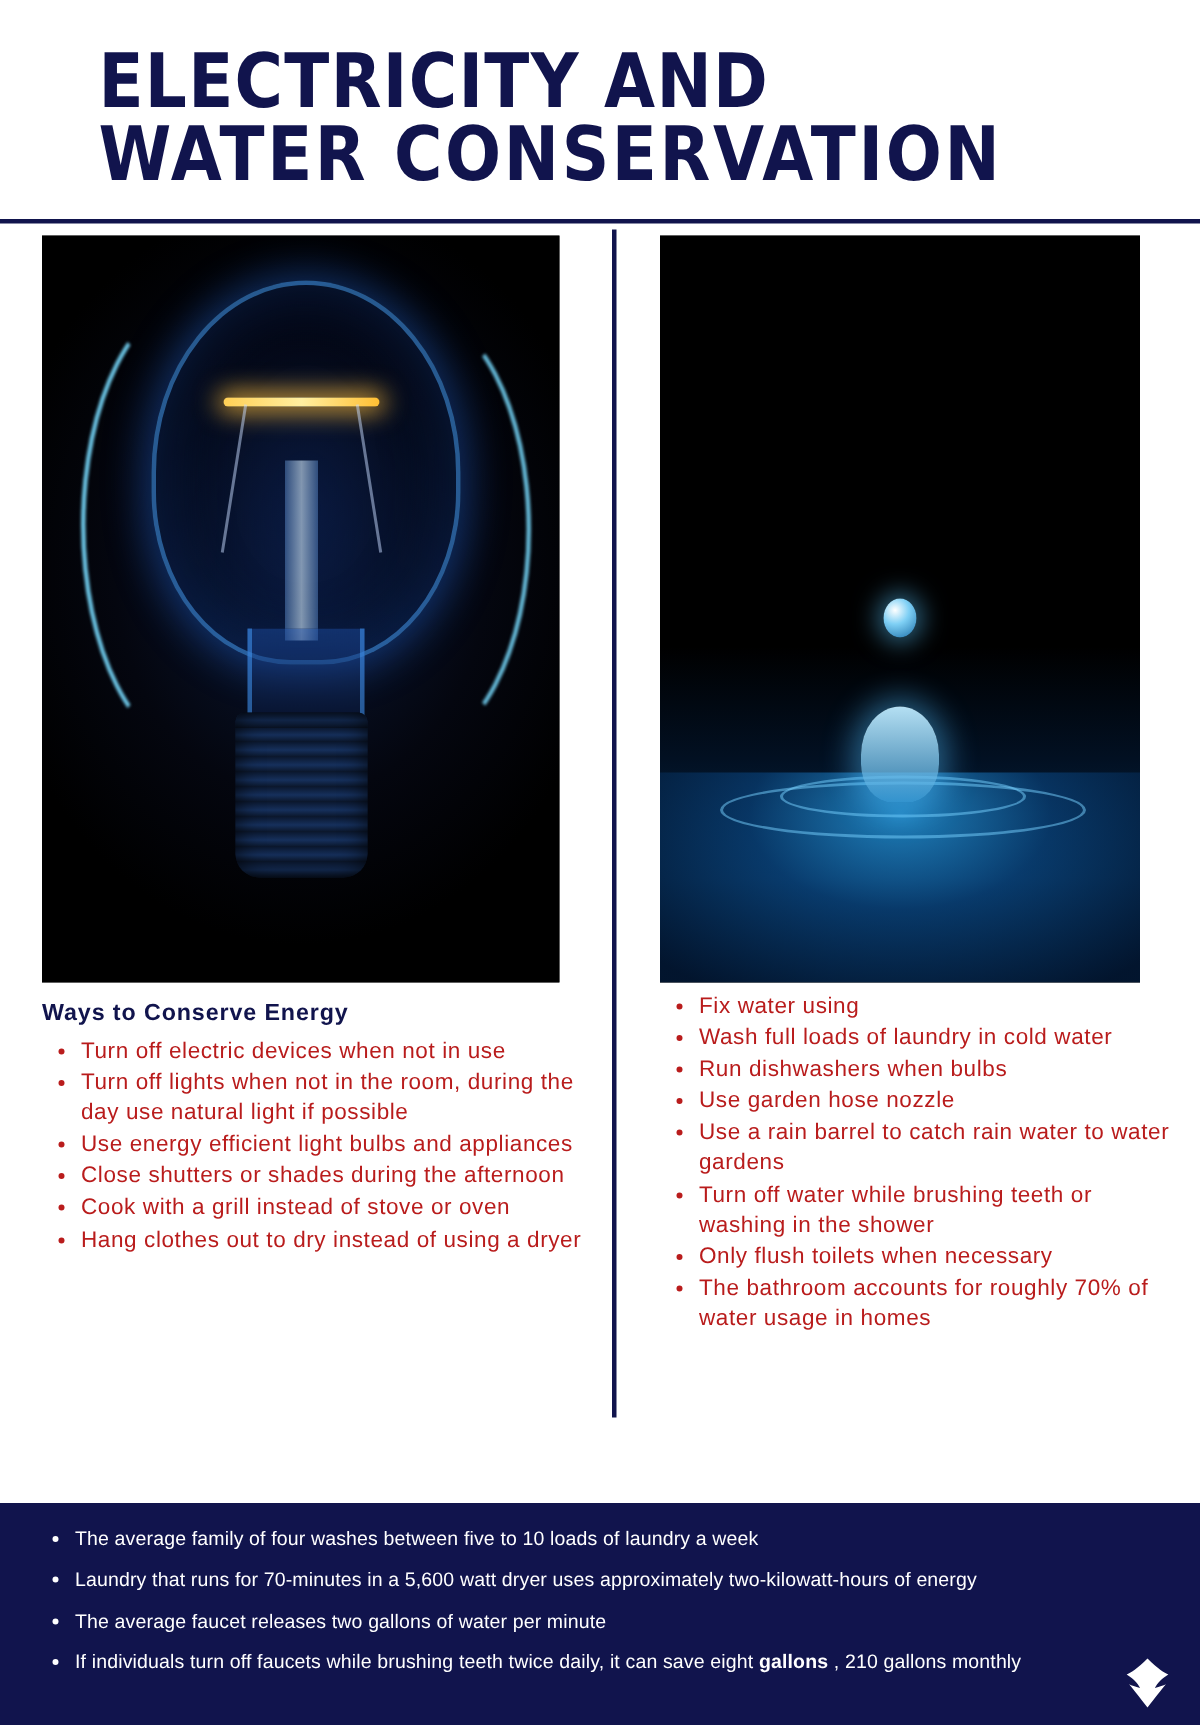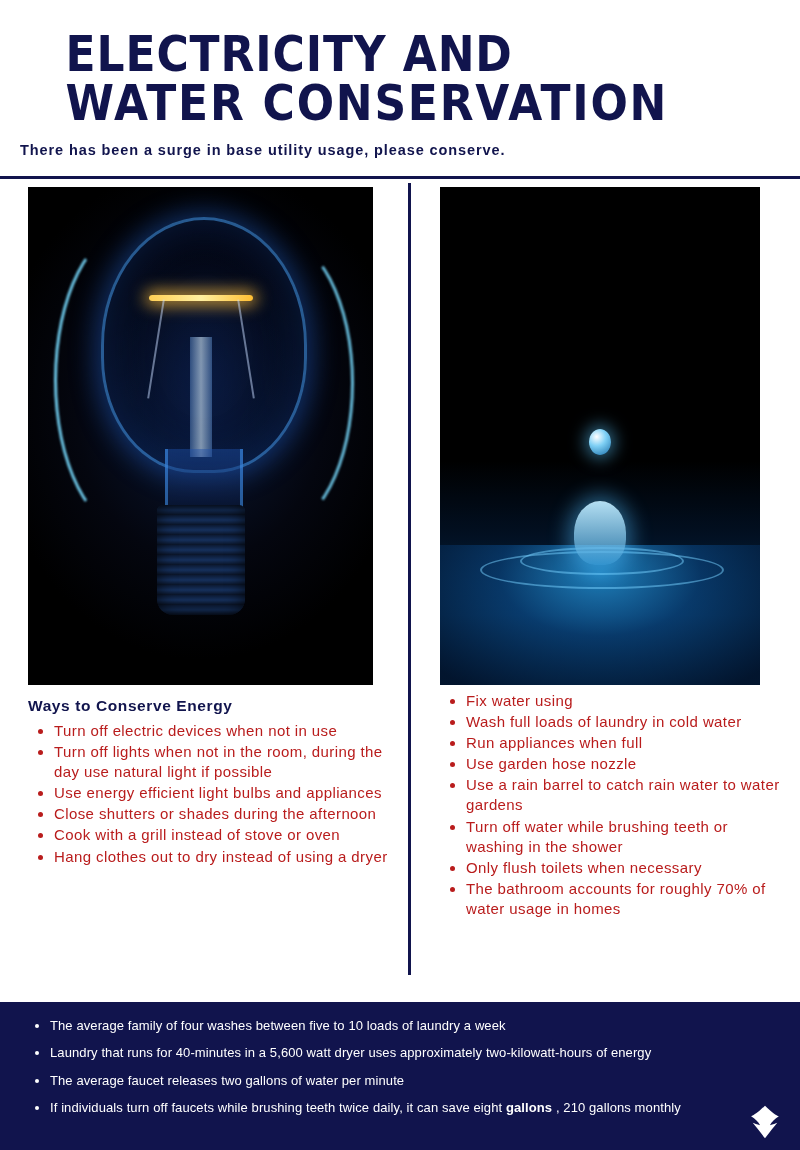--- a/index.html
+++ b/index.html
@@ -286,21 +286,20 @@
 </head>
 <body>
 
 <div class="poster">
 
   <div class="header">
     <div class="title">
       <span class="title-line">Electricity and</span>
       <span class="title-line second">Water  Conservation</span>
     </div>
-    <div class="subtitle">There has been a surge in base utility usage, please conserve.</div>
   </div>
   <div class="header-rule"></div>
 
   <div class="columns">
     <div class="divider"></div>
 
     <div class="col left">
       <div class="photo">
         <div class="bulb-scene">
           <div class="glow-arc a"></div>
@@ -331,37 +330,37 @@
           <div class="water-surface"></div>
           <div class="ripple"></div>
           <div class="ripple two"></div>
           <div class="splash"></div>
           <div class="drop"></div>
         </div>
       </div>
       <ul class="tips">
         <li>Fix water using</li>
         <li>Wash full loads of laundry in cold water</li>
-        <li>Run appliances when full</li>
+        <li>Run dishwashers when bulbs</li>
         <li>Use garden hose nozzle</li>
         <li>Use a rain barrel to catch rain water to water gardens</li>
         <li>Turn off water while brushing teeth or washing in the shower</li>
         <li>Only flush toilets when necessary</li>
         <li>The bathroom accounts for roughly 70% of water usage in homes</li>
       </ul>
     </div>
   </div>
 
   <div class="footer">
     <ul class="facts">
       <li>
         <span>The average family of four washes between five to 10 loads of laundry a week</span>
       </li>
       <li>
-        <span>Laundry that runs for 40-minutes in a 5,600 watt dryer uses approximately two-kilowatt-hours of energy</span>
+        <span>Laundry that runs for 70-minutes in a 5,600 watt dryer uses approximately two-kilowatt-hours of energy</span>
       </li>
       <li>
         <span>The average faucet releases two gallons of water per minute</span>
       </li>
       <li>
         <span>If individuals turn off faucets while brushing teeth twice daily, it can save eight </span><b>gallons</b><span> , 210 gallons monthly</span>
       </li>
     </ul>
     <svg class="logo" viewBox="0 0 40 44">
       <path d="M20 2 C12 10 6 14 3 15 C8 18 12 22 14 26 C10 25 7 24 5 23 C9 28 14 34 20 42 C26 34 31 28 35 23 C33 24 30 25 26 26 C28 22 32 18 37 15 C34 14 28 10 20 2 Z" fill="#ffffff"></path>

